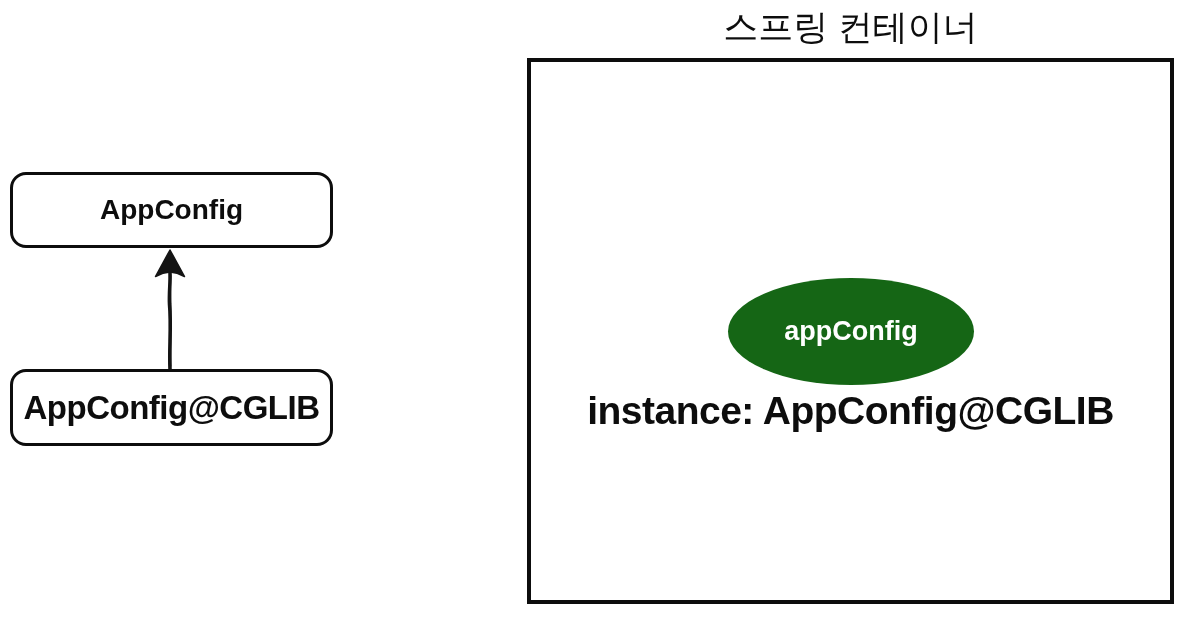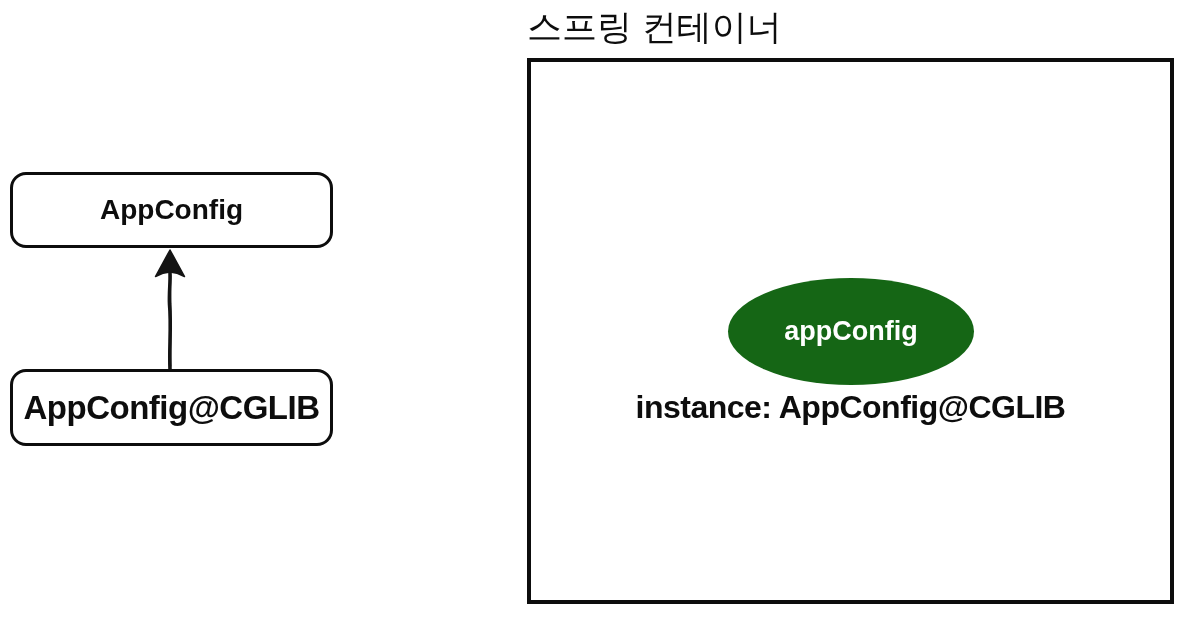--- a/index.html
+++ b/index.html
@@ -38,21 +38,21 @@
     top: 248px;
     width: 42px;
     height: 124px;
   }
 
   
   .container-title {
     position: absolute;
     left: 527px; top: 4px;
     width: 647px;
-    text-align: left;
+    text-align: center;
     font-size: 35px;
     font-weight: normal;
     color: #0d0d0d;
   }
   .spring-container {
     position: absolute;
     left: 527px; top: 58px;
     width: 647px; height: 546px;
     border: 4px solid var(--line, #0d0d0d);
     background: #ffffff;
@@ -69,21 +69,21 @@
     color: #ffffff;
     font-weight: bold;
     font-size: 27px;
   }
   .instance-label {
     position: absolute;
     left: 527px; top: 389px;
     width: 647px;
     text-align: center;
     font-weight: bold;
-    font-size: 32px;
+    font-size: 39px;
     color: #0d0d0d;
     letter-spacing: -0.5px;
   }
 </style>
 </head>
 <body>
 
 <div class="stage">
 
   <div class="class-box box-parent">

